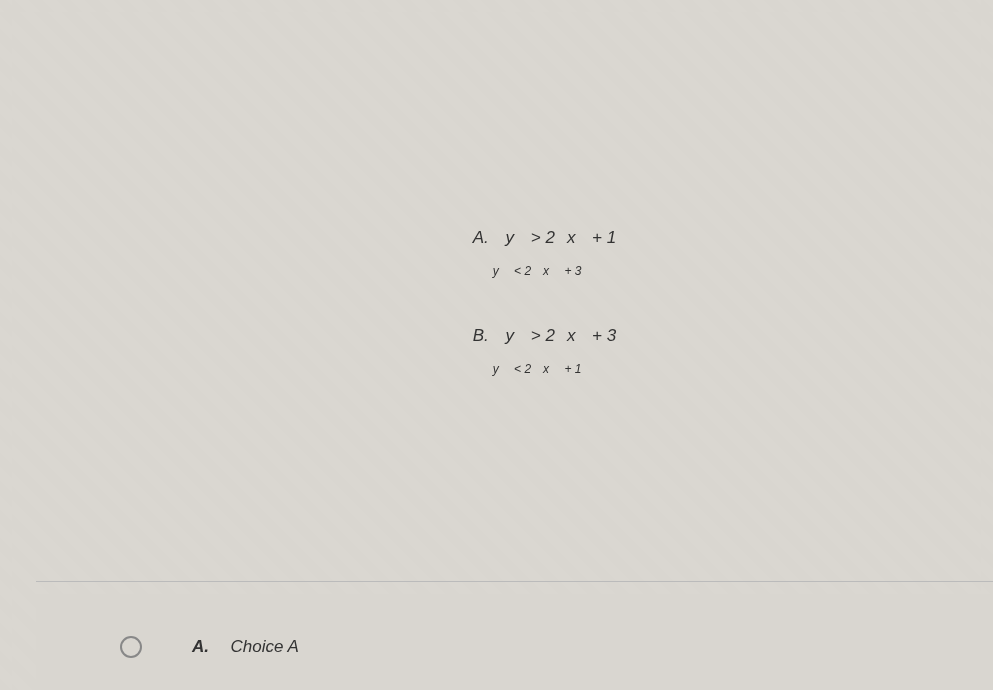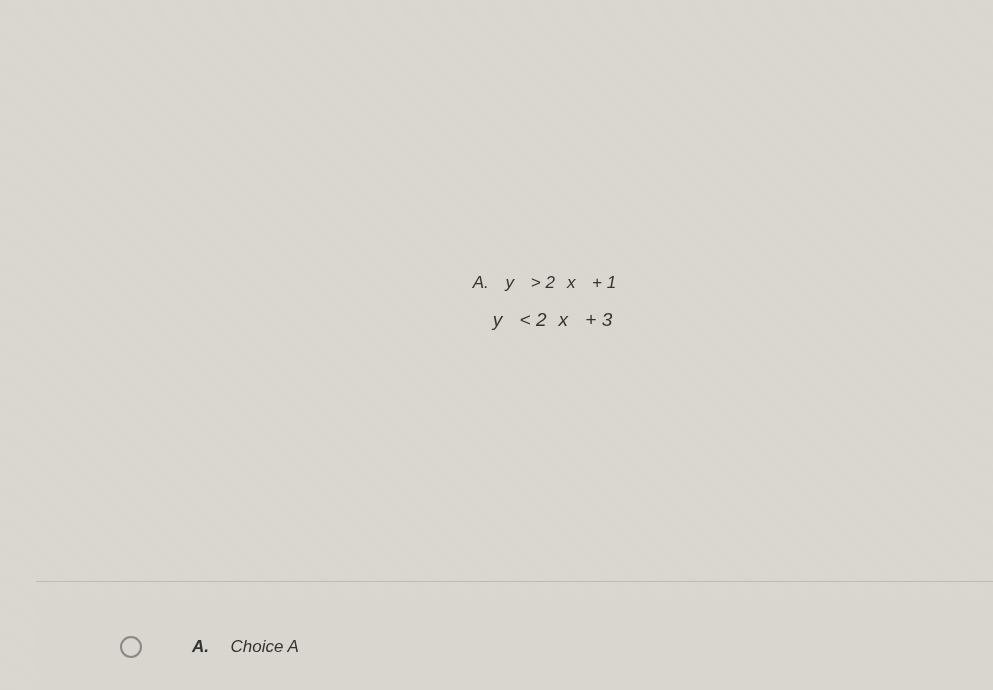--- a/index.html
+++ b/index.html
@@ -49,21 +49,21 @@
       margin-bottom: 20px;
     }
 
     .choice-label {
       font-size: 17px;
       color: #333;
       margin-bottom: 4px;
     }
 
     .choice-sub {
-      font-size: 19px;
+      font-size: 12px;
       color: #333;
       margin-left: 20px;
       margin-bottom: 4px;
     }
 
     .choice-sub2 {
       font-size: 17px;
       color: #333;
       margin-left: 20px;
     }
@@ -113,20 +113,24 @@
 <body>
 
 <div class="question-area">
   <div class="choices-content">
 
     <div class="choice-group">
       <span class="choice-label">A. <em>y</em> &gt; 2<em>x</em> + 1</span>
       <span class="choice-sub"><em>y</em> &lt; 2<em>x</em> + 3</span>
     </div>
 
+    <div class="choice-group">
+      <span class="choice-label">B. <em>y</em> &gt; 2<em>x</em> + 3</span>
+      <span class="choice-sub"><em>y</em> &lt; 2<em>x</em> + 1</span>
+    </div>
 
 
   </div>
 </div>
 
 <div class="divider"></div>
 
 <div class="answers-area">
 
   <div class="answer-option">

